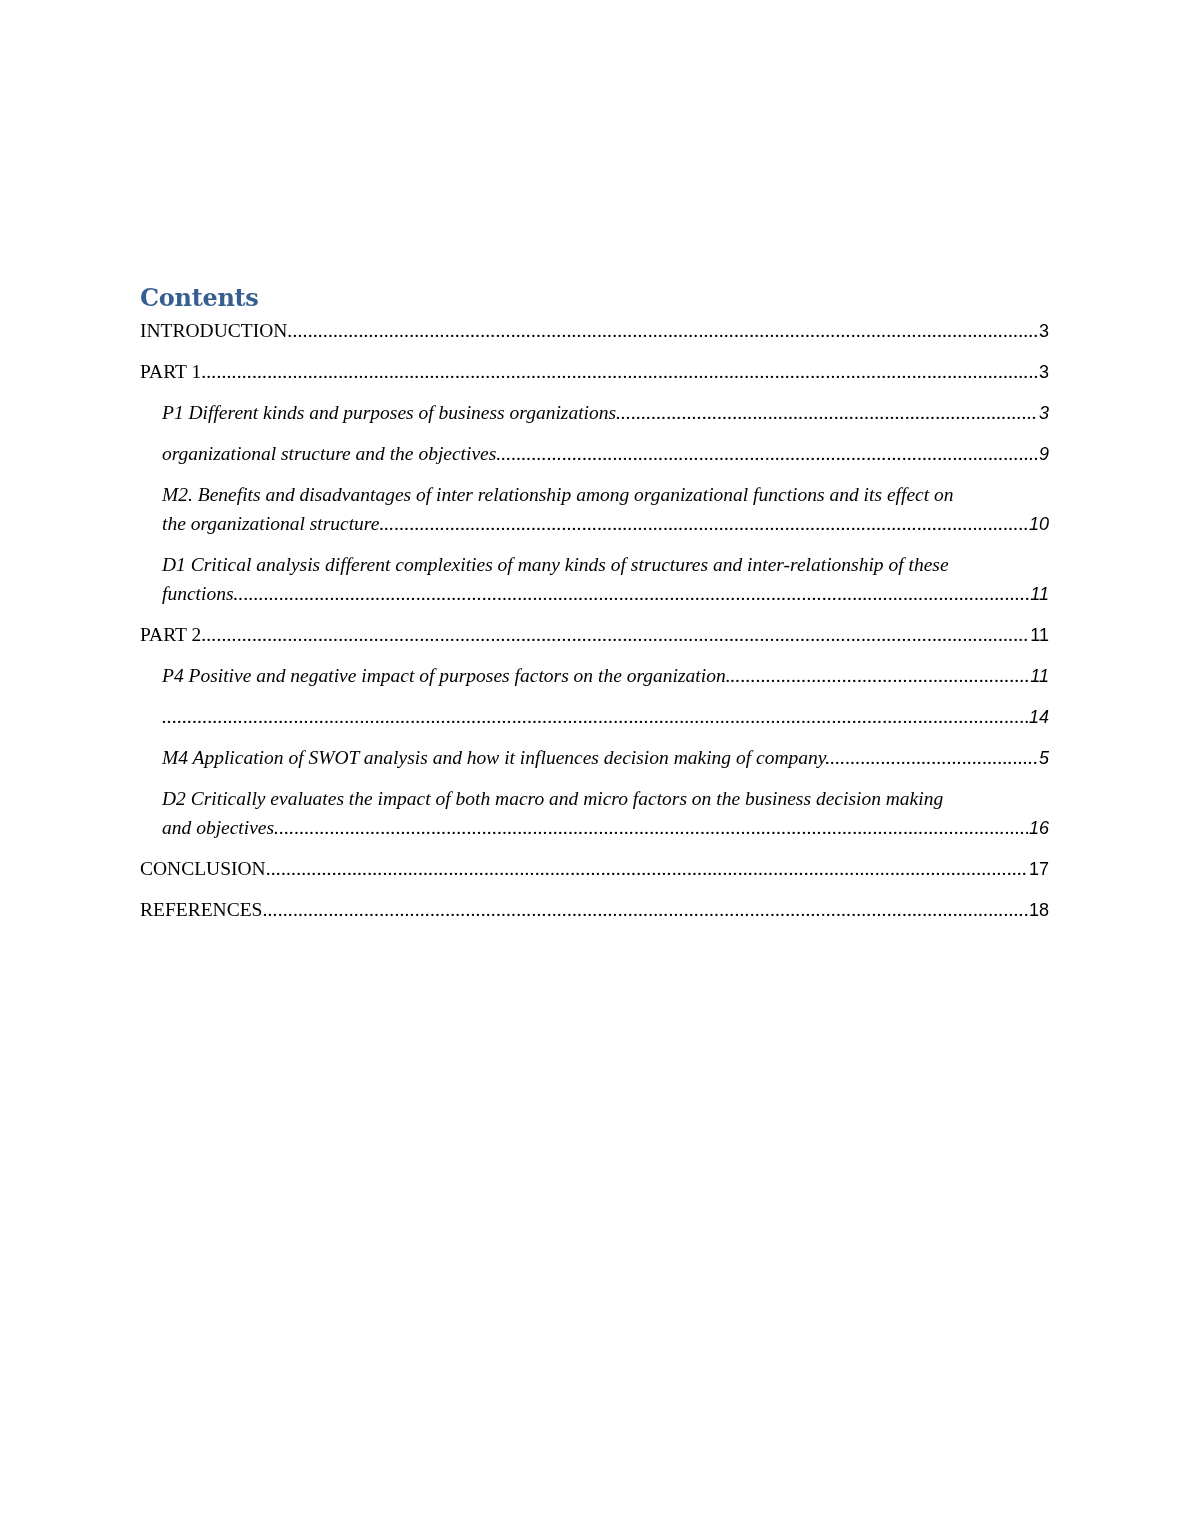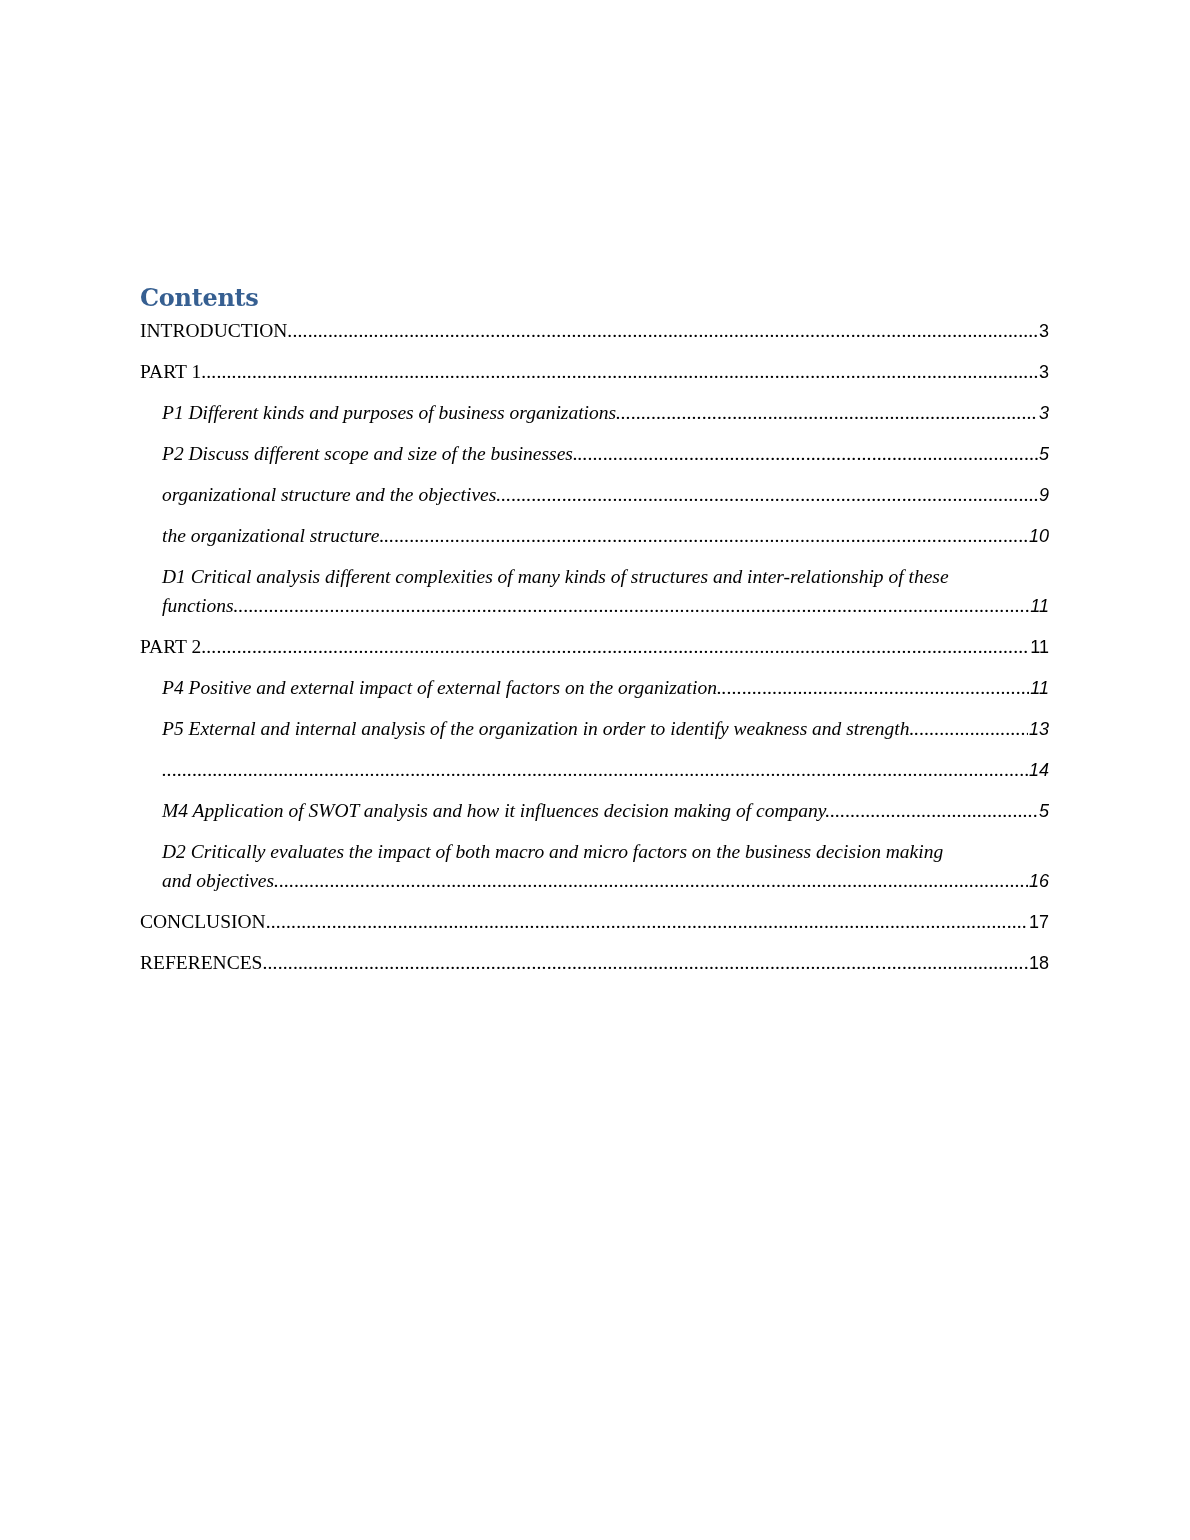--- a/index.html
+++ b/index.html
@@ -72,37 +72,31 @@
     </div>
 
     <div class="entry l2">
       <span class="last-line">
           <span class="text">P1 Different kinds and purposes of business organizations.</span>
           <span class="leader"></span>
           <span class="page-num">3</span>
         </span>
     </div>
 
-    <div class="entry l2">
-      <span class="last-line">
-          <span class="text">P2 Discuss different scope and size of the businesses.</span>
-          <span class="leader"></span>
-          <span class="page-num">5</span>
-        </span>
-    </div>
 
     <div class="entry l2">
       <span class="last-line">
           <span class="text">organizational structure and the objectives.</span>
           <span class="leader"></span>
           <span class="page-num">9</span>
         </span>
     </div>
 
     <div class="entry l2">
+      <span class="first-line">M2. Benefits and disadvantages of inter relationship among organizational functions and its effect on</span>
       <span class="last-line">
           <span class="text">the organizational structure.</span>
           <span class="leader"></span>
           <span class="page-num">10</span>
         </span>
     </div>
 
     <div class="entry l2">
       <span class="first-line">D1 Critical analysis different complexities of many kinds of structures and inter-relationship of these</span>
       <span class="last-line">
@@ -115,33 +109,26 @@
     <div class="entry l1">
       <span class="last-line">
           <span class="text">PART 2</span>
           <span class="leader"></span>
           <span class="page-num">11</span>
         </span>
     </div>
 
     <div class="entry l2">
       <span class="last-line">
-          <span class="text">P4 Positive and external impact of external factors on the organization.</span>
+          <span class="text">P4 Positive and negative impact of purposes factors on the organization.</span>
           <span class="leader"></span>
           <span class="page-num">11</span>
         </span>
     </div>
 
-    <div class="entry l2">
-      <span class="last-line">
-          <span class="text">P5 External and internal analysis of the organization in order to identify weakness and strength.</span>
-          <span class="leader"></span>
-          <span class="page-num">13</span>
-        </span>
-    </div>
 
     <div class="entry l2">
       <span class="last-line">
           <span class="leader"></span>
           <span class="page-num">14</span>
         </span>
     </div>
 
     <div class="entry l2">
       <span class="last-line">

